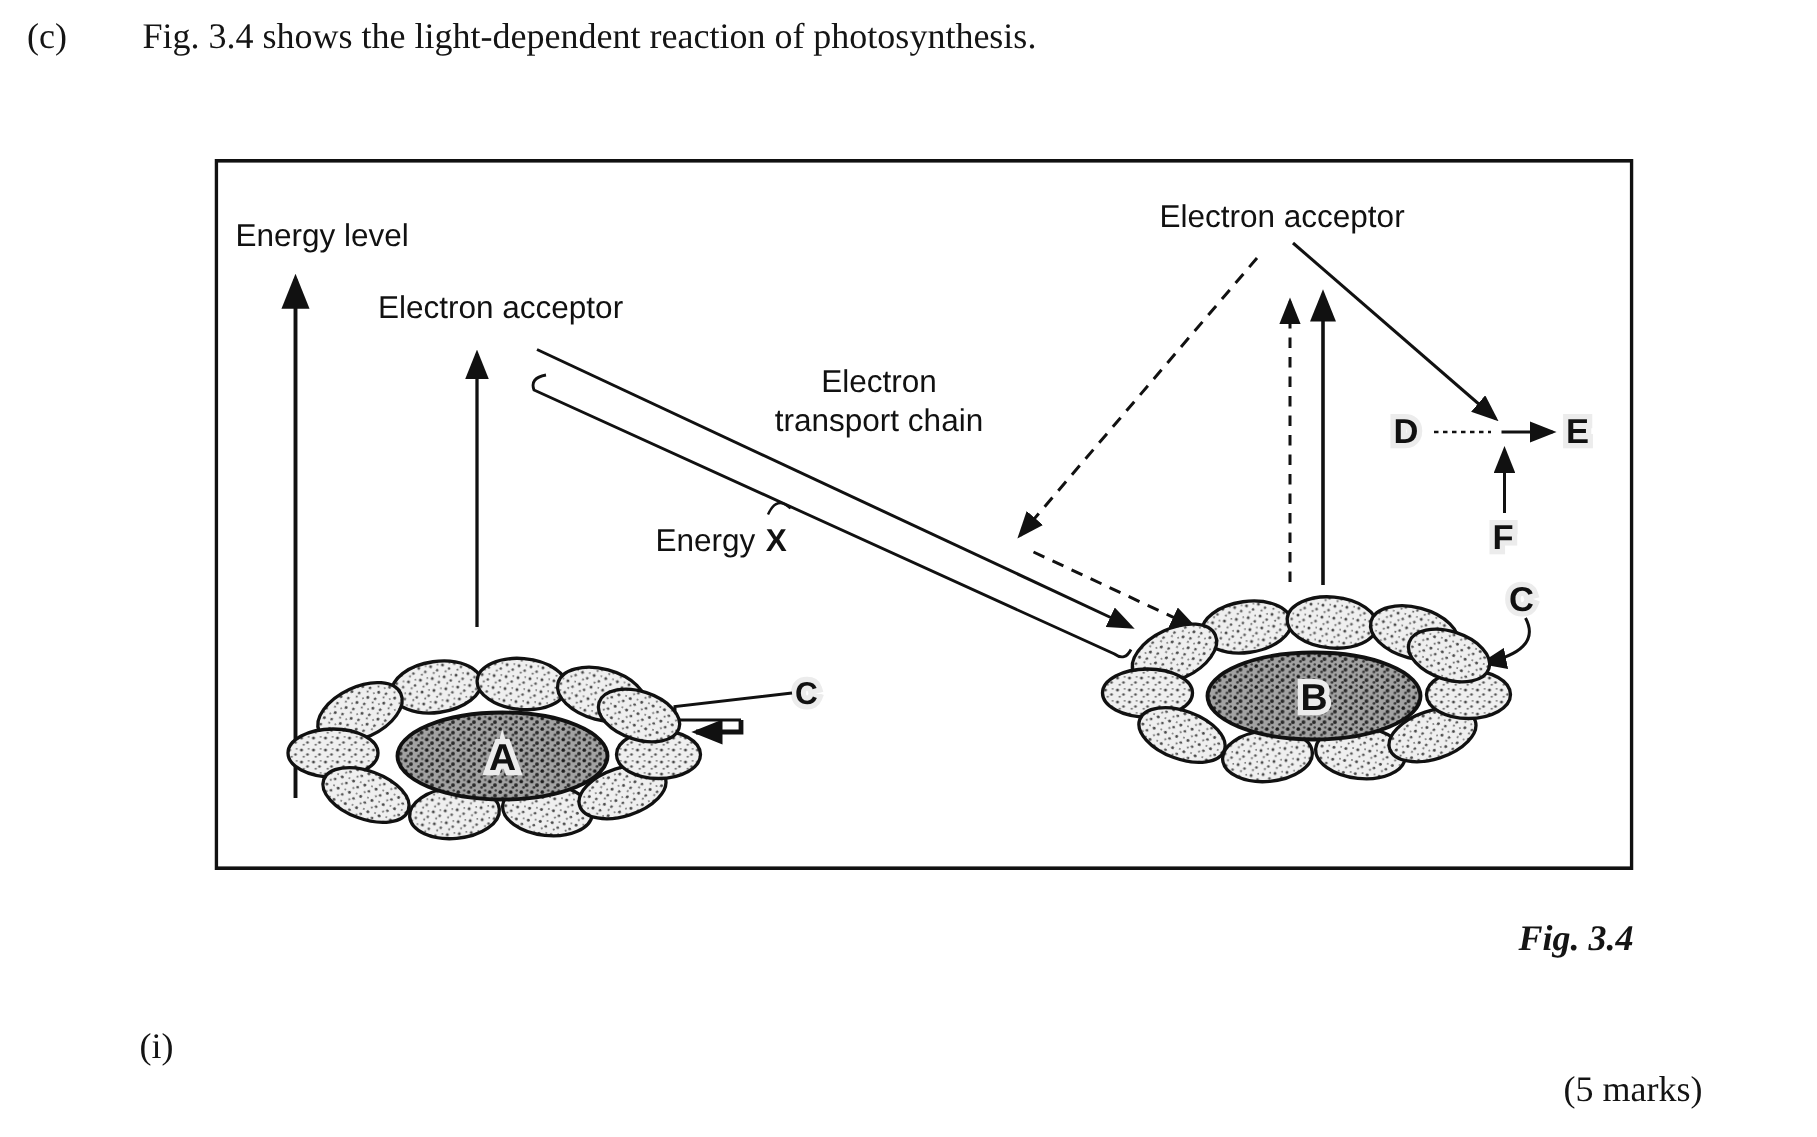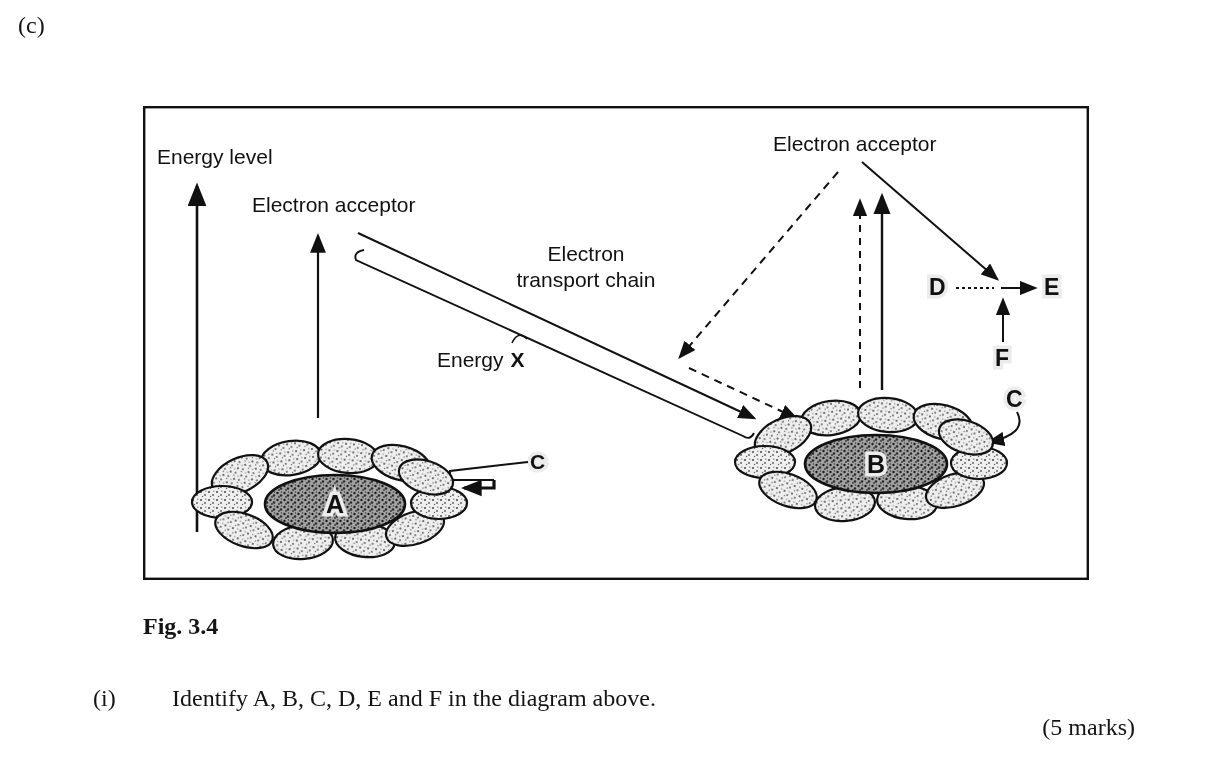--- a/index.html
+++ b/index.html
@@ -9,37 +9,40 @@
     width: 1211px;
     height: 758px;
     background: #ffffff;
     font-family: "Liberation Serif", serif;
     color: #141414;
     overflow: hidden;
   }
   .abs { position: absolute; }
   .serif24 { font-size: 24px; line-height: 30px; white-space: nowrap; }
   .bold { font-weight: bold; }
-  .caption-wrap { left: 143px; top: 611px; width: 946px; text-align: left; }
+  .caption-wrap { left: 143px; top: 611px; width: 946px; text-align: right; font-style: italic; }
   .marks-wrap { right: 76px; top: 712px; }
   svg text {
     font-family: "Liberation Sans", sans-serif;
     fill: #111111;
   }
   .dlabel { font-size: 21px; }
   .dletter { font-weight: bold; paint-order: stroke; stroke: #ececec; stroke-width: 7px; }
   .ink { stroke: #111111; fill: none; }
 </style>
 </head>
 <body>
 
 <div class="page">
 
   <div class="abs serif24" style="left:18px; top:10px;">
     <span>(c)</span>
+  </div>
+  <div class="abs serif24" style="left:95px; top:10px;">
+    <span>Fig. 3.4 shows the light-dependent reaction of photosynthesis.</span>
   </div>
 
   <svg class="abs" style="left:143px; top:106px;" width="946" height="474" viewBox="0 0 946 474">
     <defs>
       <marker id="ah" viewBox="0 0 10 8" refX="8.5" refY="4" markerWidth="9" markerHeight="7.2" orient="auto-start-reverse">
         <path d="M0,0 L10,4 L0,8 Z" fill="#111111"></path>
       </marker>
       <marker id="ahb" viewBox="0 0 10 8" refX="8.5" refY="4" markerWidth="6.5" markerHeight="5.5" orient="auto-start-reverse">
         <path d="M0,0 L10,4 L0,8 Z" fill="#111111"></path>
       </marker>
@@ -149,21 +152,18 @@
     </g>
   </svg>
 
   <div class="abs serif24 bold caption-wrap">
     <span>Fig. 3.4</span>
   </div>
 
   <div class="abs serif24" style="left:93px; top:683px;">
     <span>(i)</span>
   </div>
-  <div class="abs serif24" style="left:172px; top:683px;">
-    <span>Identify A, B, C, D, E and F in the diagram above.</span>
-  </div>
 
   <div class="abs serif24 marks-wrap">
     <span>(5 marks)</span>
   </div>
 
 </div>
 
 </body></html>

